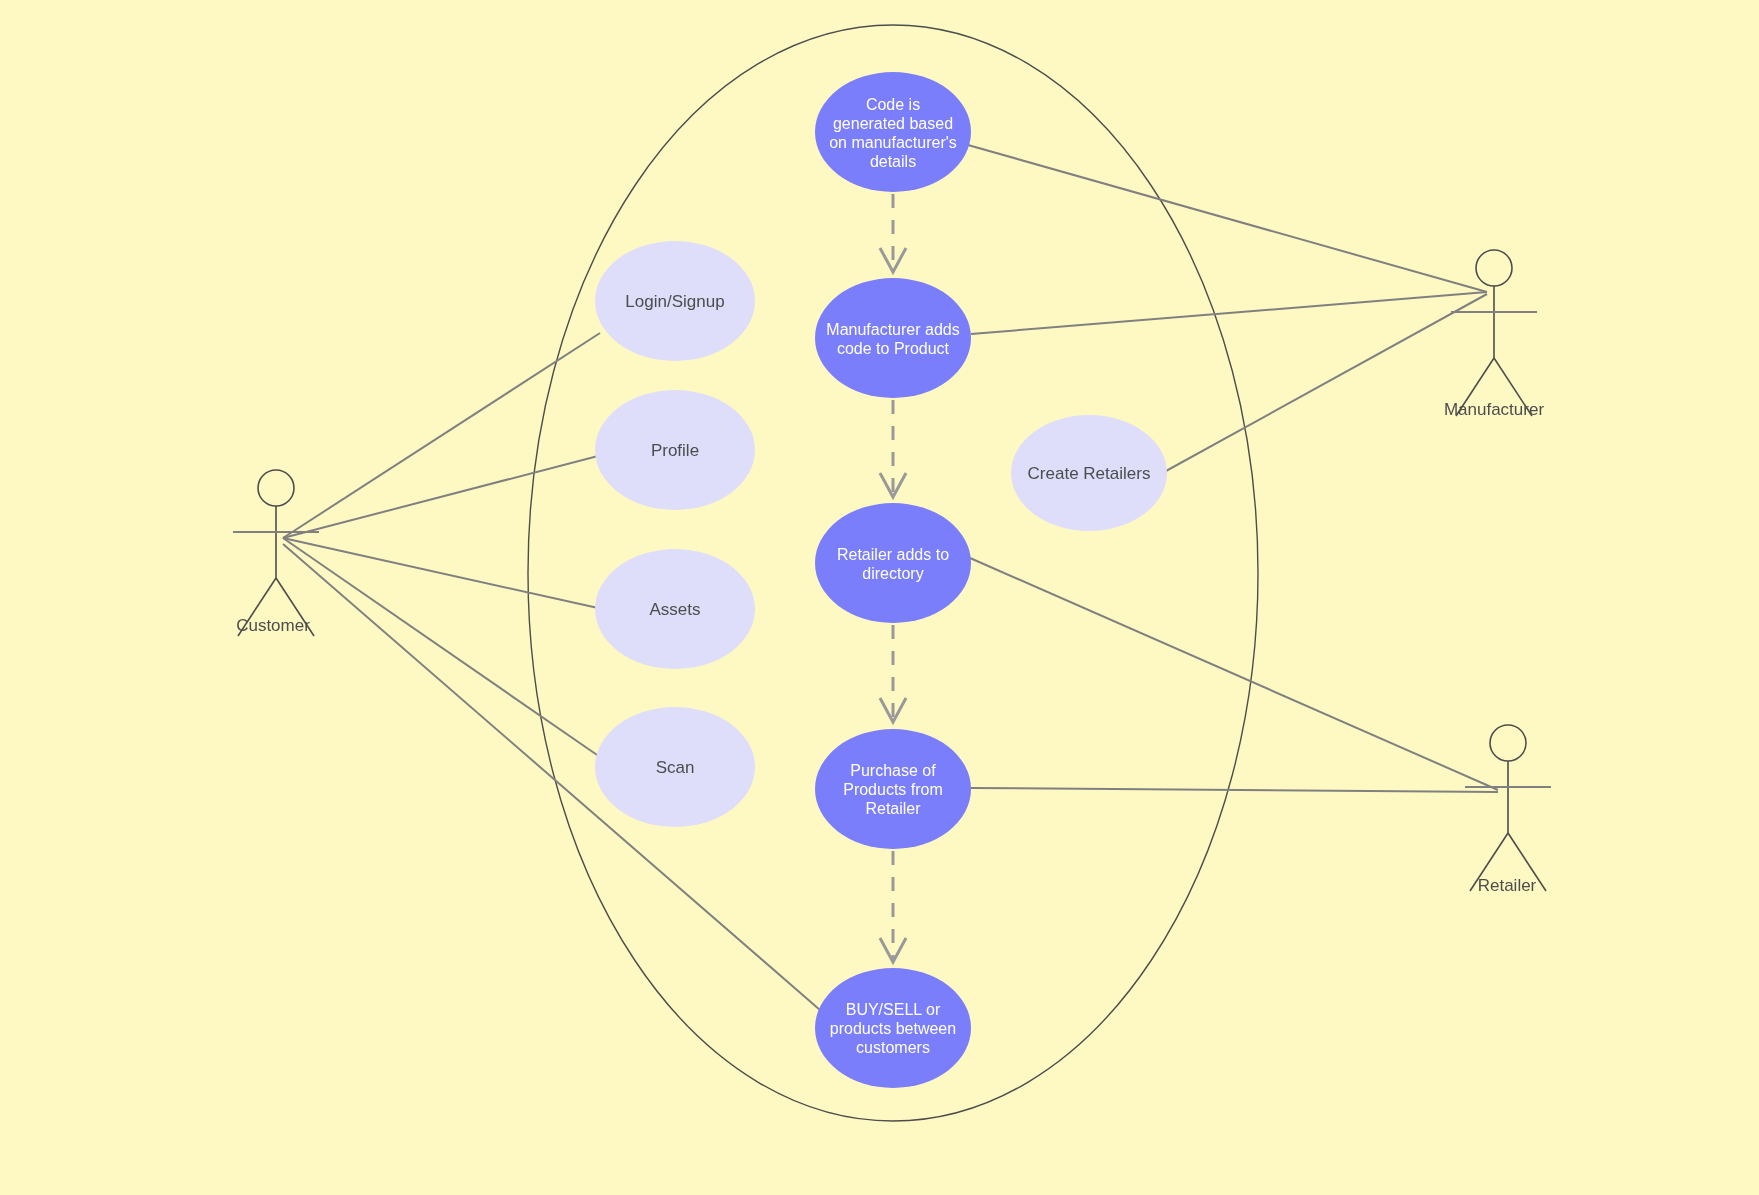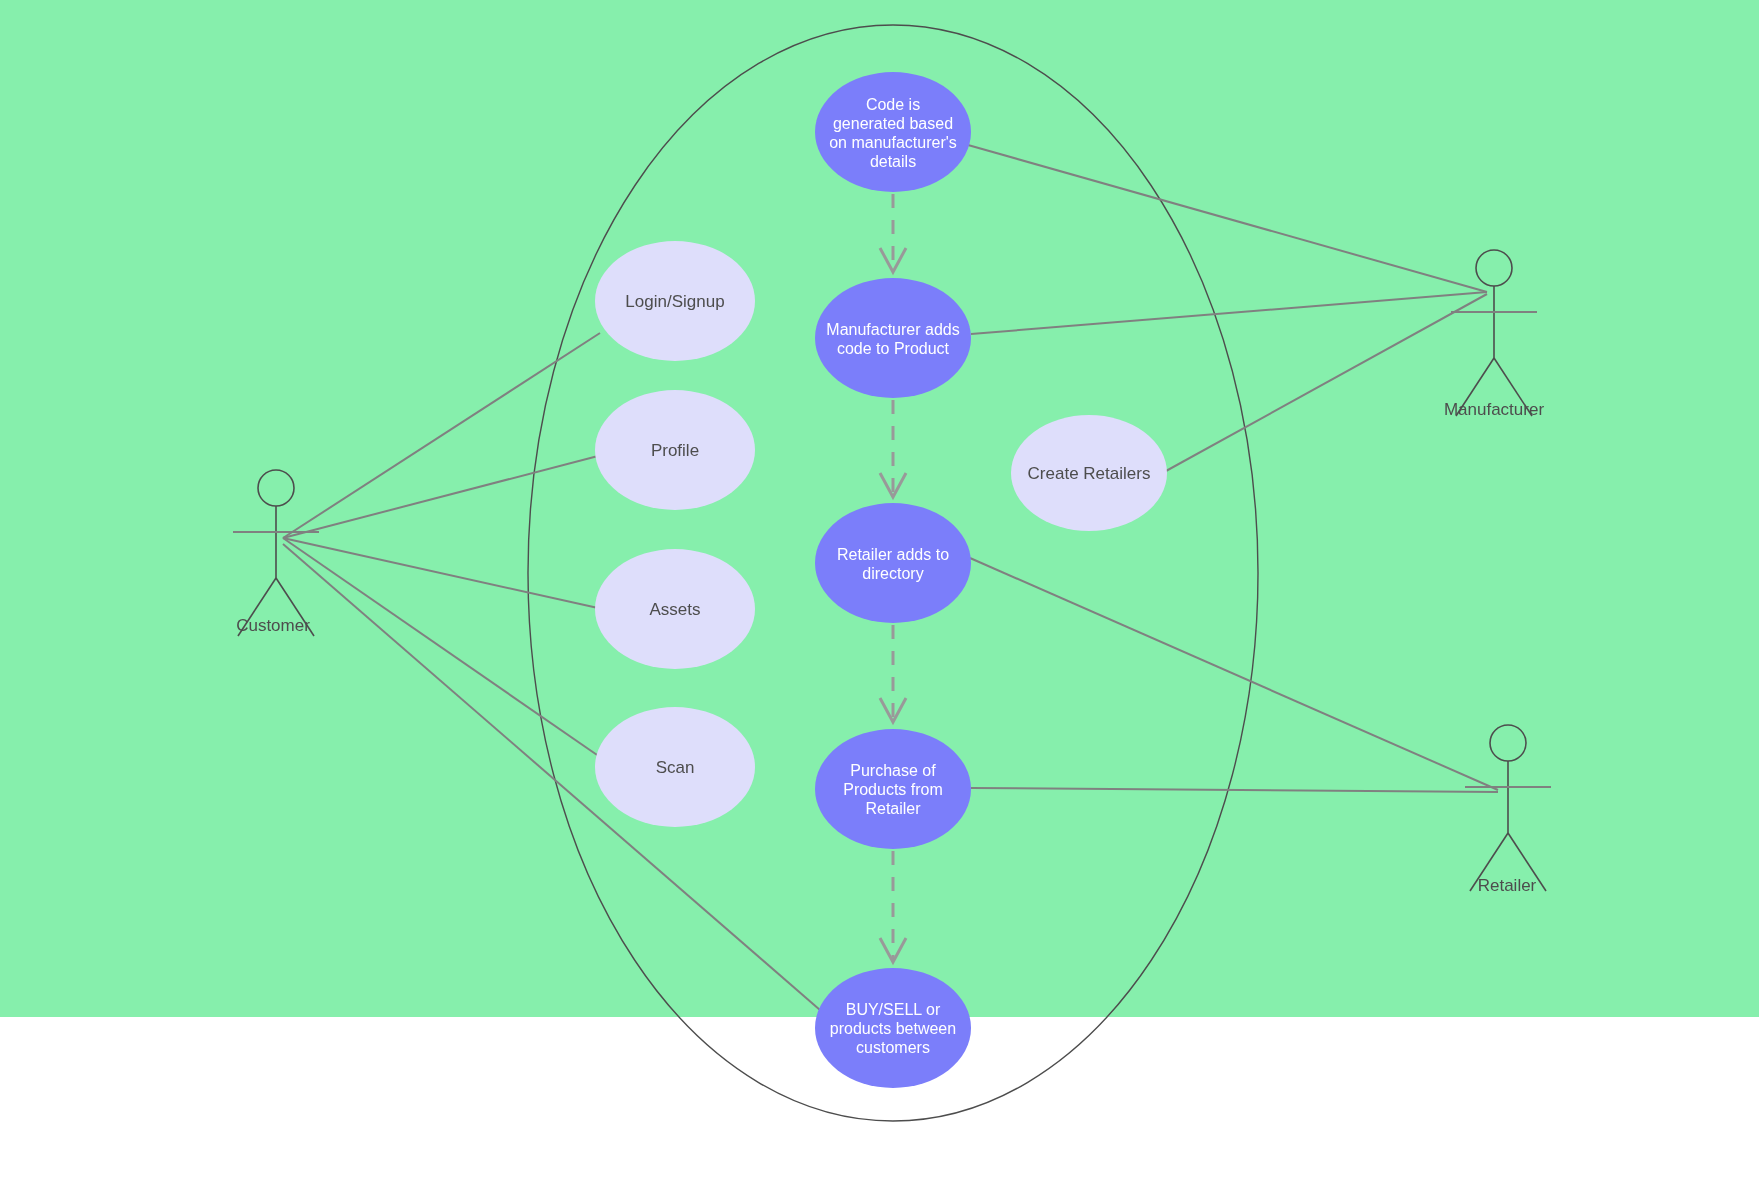--- a/index.html
+++ b/index.html
@@ -9,22 +9,22 @@
   }
   body {
     width: 1759px;
     height: 1195px;
     font-family: "Liberation Sans", sans-serif;
     overflow: hidden;
   }
   #diagram-root {
     position: relative;
     width: 1759px;
-    height: 1017px;
-    background: #86efac;
+    height: 1195px;
+    background: #fef9c3;
   }
   svg.canvas {
     position: absolute;
     top: 0;
     left: 0;
     width: 1759px;
     height: 1195px;
     display: block;
   }
   .boundary-ellipse {

